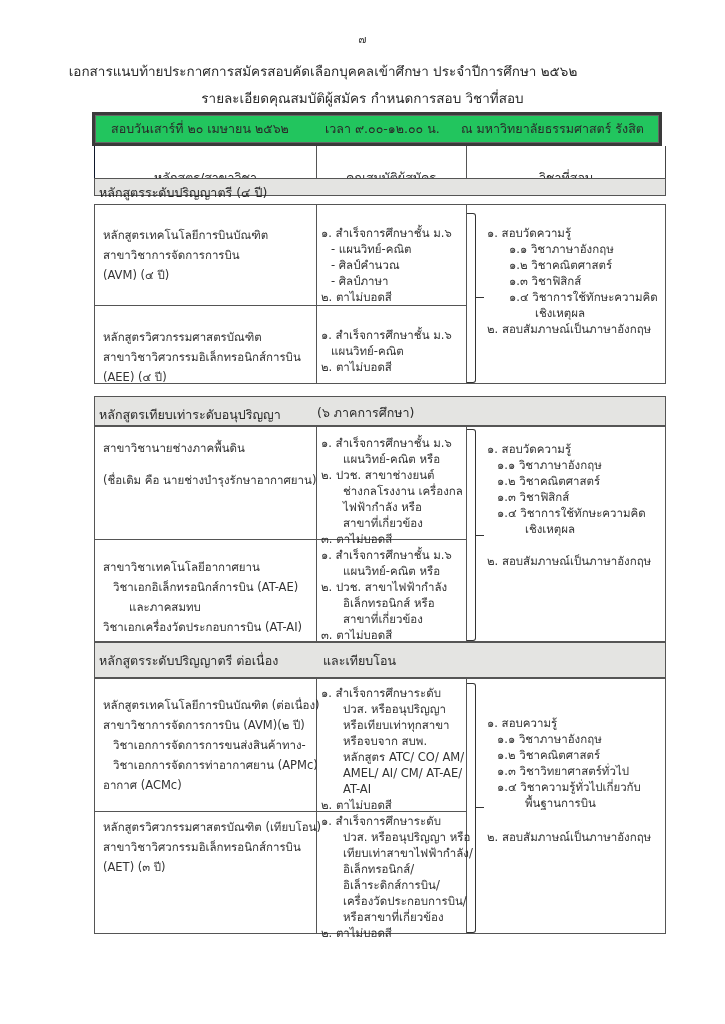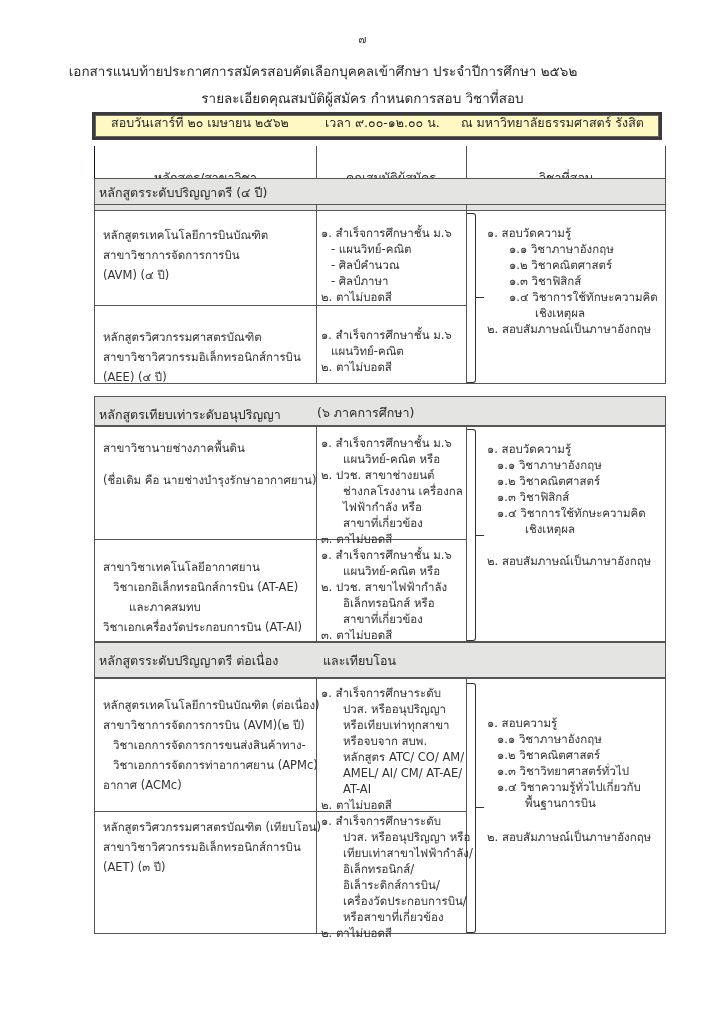--- a/index.html
+++ b/index.html
@@ -2,22 +2,22 @@
 <html><head>
 <meta charset="utf-8">
 <style>
   html, body { margin:0; padding:0; background:#ffffff; }
   body { width:725px; height:1024px; position:relative; overflow:hidden;
          font-family:"DejaVu Sans","Liberation Sans",sans-serif; color:#2a2a2a; }
   .page-num { position:absolute; top:30px; left:0; width:725px; text-align:center; font-size:11px; color:#444; }
   .title1 { position:absolute; top:60px; left:0; width:646px; text-align:center; font-size:13.5px; color:#2b2b2b; white-space:nowrap; }
   .title2 { position:absolute; top:87px; left:0; width:725px; text-align:center; font-size:13.5px; color:#2b2b2b; white-space:nowrap; }
 
-  .exam-box { position:absolute; left:92px; top:112px; width:570px; height:28px;
-              border:3px solid #3a3a3a; box-shadow: inset 0 0 0 1px #666; background:#fef9c3;
+  .exam-box { position:absolute; left:92px; top:112px; width:570px; height:34px;
+              border:3px solid #3a3a3a; box-shadow: inset 0 0 0 1px #666; background:#22c55e;
               display:flex; align-items:flex-end; padding-bottom:4px; box-sizing:border-box;
               font-size:12.5px; color:#2a2a2a; }
   .exam-box span { white-space:nowrap; }
   .eb-date { position:absolute; left:16px; bottom:4px; }
   .eb-time { position:absolute; left:230px; bottom:4px;margin-top:23px; }
   .eb-place { position:absolute; left:366px; bottom:4px; }
 
   .tbl { position:absolute; left:94px; top:146px; width:572px; }
   .hdr { position:relative; height:44px; border-left:1px solid #0f172a; border-right:1px solid #444; }
   .hdr div { position:absolute; bottom:2px; font-size:12.5px; text-align:center; white-space:nowrap; }
@@ -51,21 +51,21 @@
 <div class="tbl">
   <div class="hdr">
     <div style="left:0;width:221px;">หลักสูตร/สาขาวิชา</div>
     <div style="left:221px;width:150px;">คุณสมบัติผู้สมัคร</div>
     <div style="left:371px;width:200px;">วิชาที่สอบ</div>
     <span class="vline" style="left:221px;"></span>
     <span class="vline" style="left:371px;"></span>
   </div>
 </div>
 
-<div class="section" style="top:178px;height:33px;">
+<div class="section" style="top:178px;height:18px;">
   <span style="left:4px;top:4px;">หลักสูตรระดับปริญญาตรี (๔ ปี)</span>
 </div>
 <div class="block" style="top:204px;height:180px;">
   <span class="vline" style="left:221px;"></span>
   <span class="vline" style="left:371px;"></span>
   <div class="hline" style="left:0;width:371px;top:100px;"></div>
 
   <div class="cell" style="left:8px;top:20px;line-height:20px;">
     <div>หลักสูตรเทคโนโลยีการบินบัณฑิต</div>
     <div>สาขาวิชาการจัดการการบิน</div>

